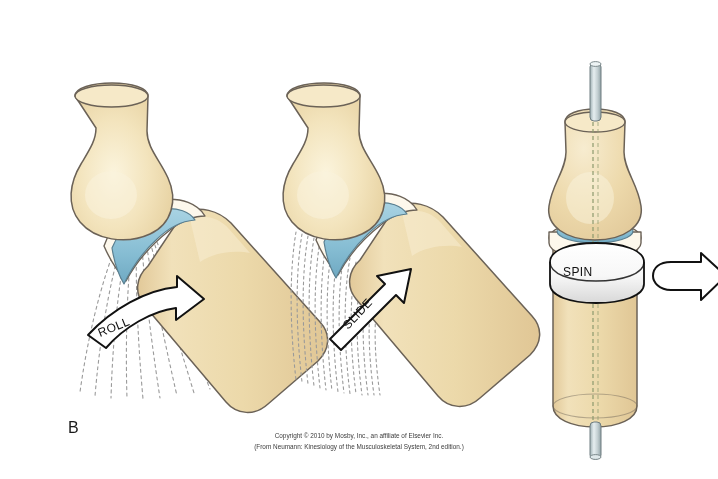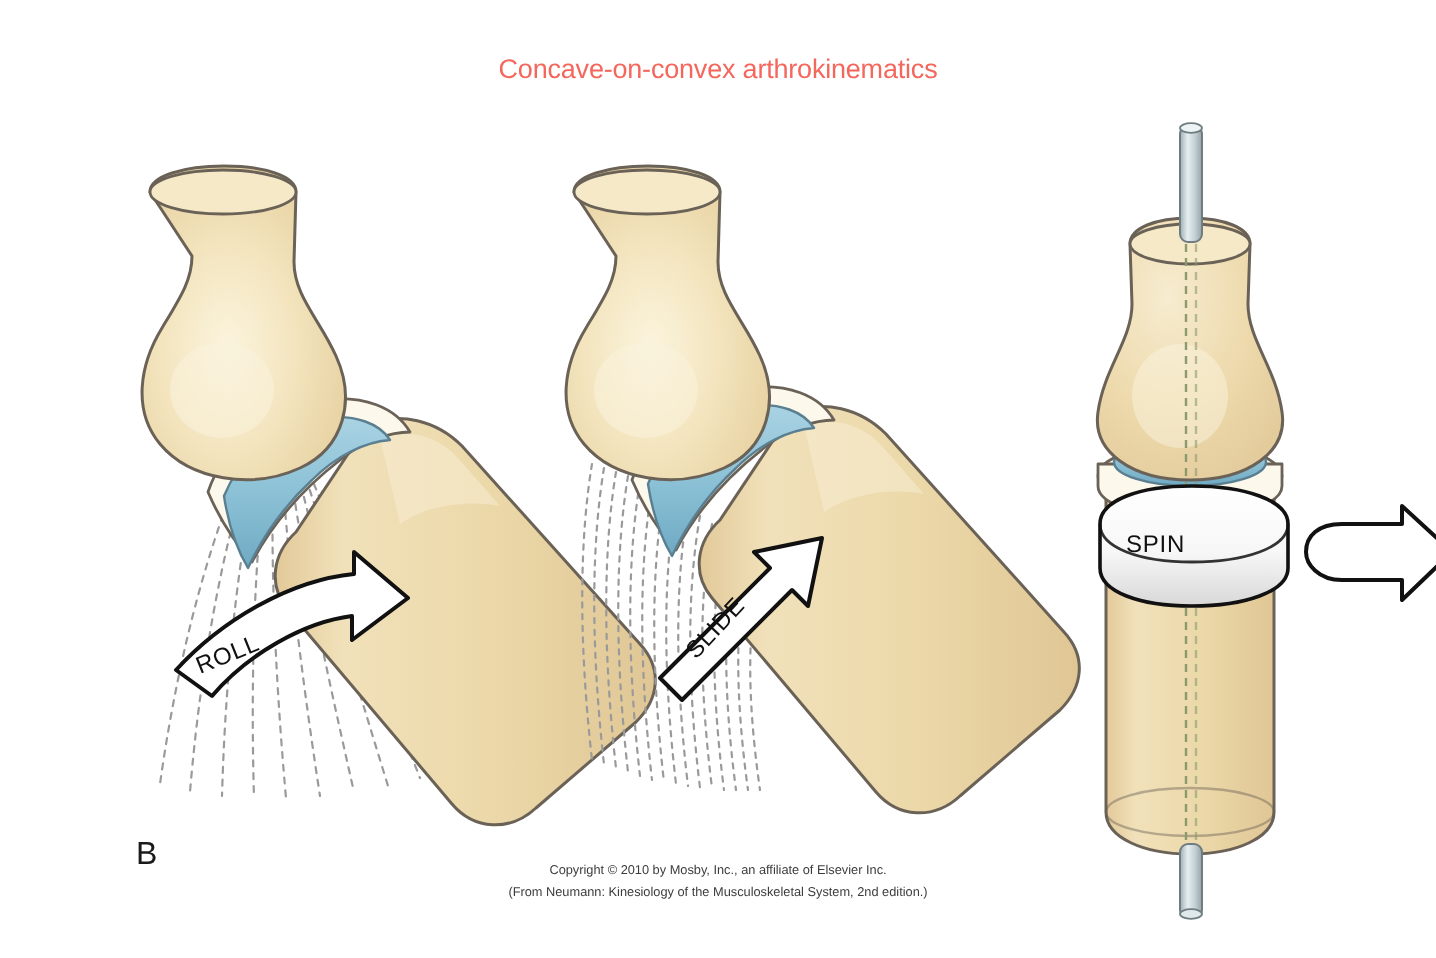--- a/index.html
+++ b/index.html
@@ -74,21 +74,20 @@
     font-size: 12px;
     fill: #111111;
     letter-spacing: 0.4px;
   }
 </style>
 </head>
 <body>
 
 <div id="figure-root">
 
-  <div class="title">Concave-on-convex arthrokinematics</div>
 
   <svg class="art" viewBox="0 0 718 479" xmlns="http://www.w3.org/2000/svg">
     <defs>
       <radialGradient id="boneGradA" cx="42%" cy="58%" r="62%">
         <stop offset="0%" stop-color="#fbf4dd"></stop>
         <stop offset="55%" stop-color="#f3e4bd"></stop>
         <stop offset="100%" stop-color="#e7d2a2"></stop>
       </radialGradient>
       <radialGradient id="boneGradB" cx="38%" cy="30%" r="78%">
         <stop offset="0%" stop-color="#f7ecd0"></stop>

